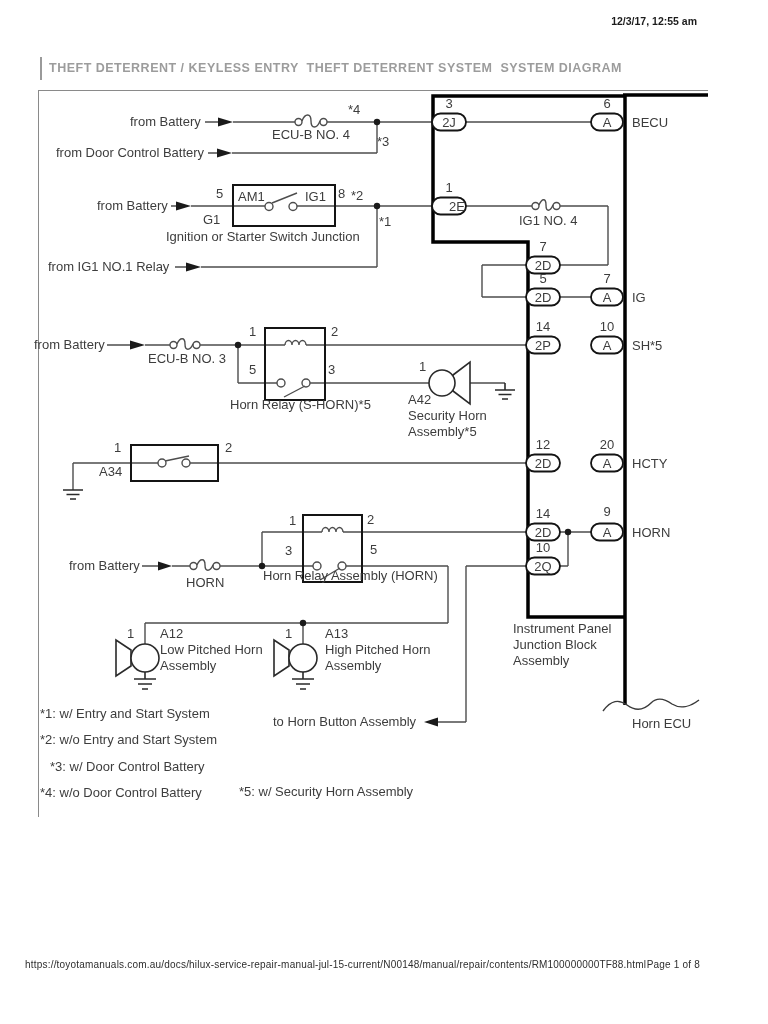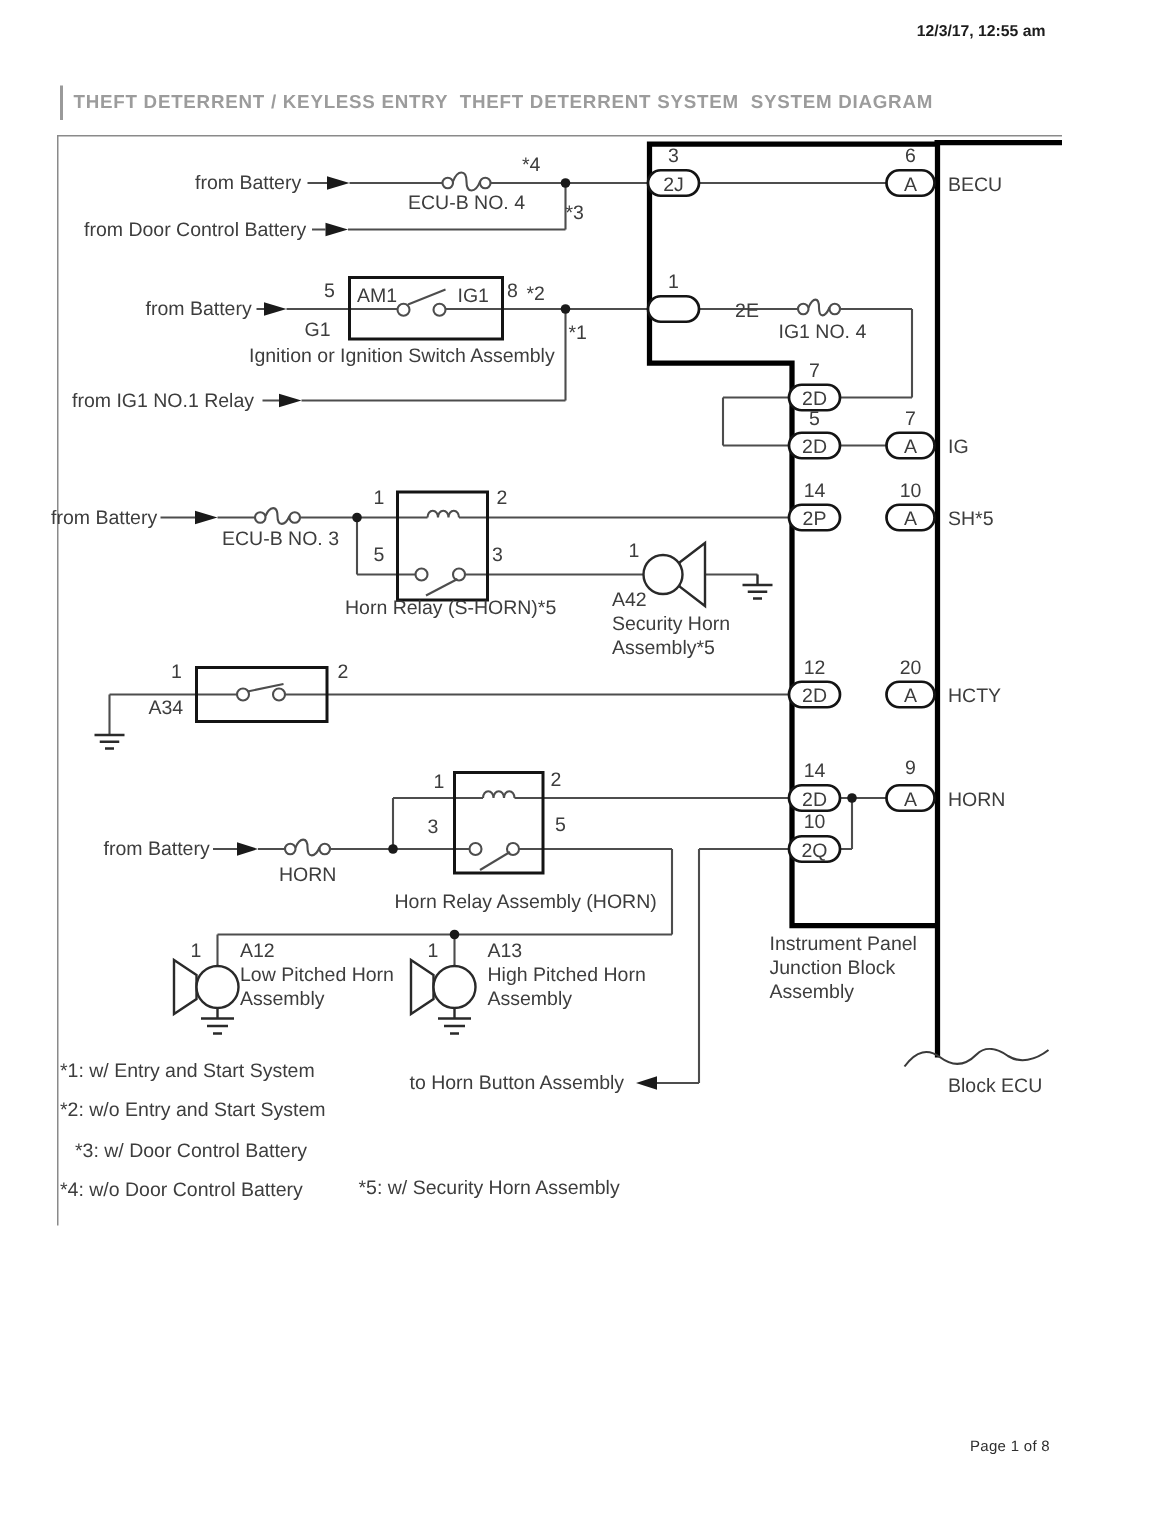--- a/index.html
+++ b/index.html
@@ -18,20 +18,21 @@
 <body>
 
 <div id="page">
 
   <span class="ts" style="right:11px;top:15px;">12/3/17, 12:55 am</span>
   <div class="tick" style="left:40px;top:57px;height:23px;"></div>
   <span class="hdr" style="left:49px;top:61px;">THEFT DETERRENT / KEYLESS ENTRY  THEFT DETERRENT SYSTEM  SYSTEM DIAGRAM</span>
   <div class="tick" style="left:729px;top:58px;height:20px;"></div>
   <div class="bline" style="left:38px;top:90px;width:705px;height:1px;"></div>
   <div class="bline" style="left:38px;top:90px;width:1px;height:727px;"></div>
+  <span class="ft" style="left:25px;top:959px;">https://toyotamanuals.com.au/docs/hilux-service-repair-manual-jul-15-current/N00148/manual/repair/contents/RM100000000TF88.html</span>
   <span class="ft" style="right:8px;top:959px;">Page 1 of 8</span>
 
   <svg width="768" height="1024" viewBox="0 0 768 1024">
 
     <g stroke="#4d4d4d" stroke-width="1.4" fill="none">
       <path d="M205 122 H218 M233 122 H295 M327 122 H432"></path>
       <path d="M208 153 H217 M232 153 H377 M377 153 V122"></path>
       <path d="M171 206 H176 M191 206 H233 M335 206 H432 M377 267 V206"></path>
       <path d="M175 267 H186 M201 267 H377"></path>
       <path d="M466 122 H591"></path>
@@ -172,31 +173,31 @@
   <span class="lb" style="left:56px;top:145px;">from Door Control Battery</span>
 
   <span class="lb" style="left:97px;top:198px;">from Battery</span>
   <span class="lb" style="left:216px;top:186px;">5</span>
   <span class="lb" style="left:238px;top:189px;">AM1</span>
   <span class="lb" style="left:305px;top:189px;">IG1</span>
   <span class="lb" style="left:338px;top:186px;">8</span>
   <span class="lb" style="left:351px;top:188px;">*2</span>
   <span class="lb" style="left:379px;top:214px;">*1</span>
   <span class="lb" style="left:203px;top:212px;">G1</span>
-  <span class="lb" style="left:166px;top:229px;">Ignition or Ignition Switch Assembly</span>
+  <span class="lb" style="left:166px;top:229px;">Ignition or Starter Switch Junction</span>
   <span class="lb" style="left:48px;top:259px;">from IG1 NO.1 Relay</span>
 
   <span class="lb ctr" style="left:432px;top:96px;width:34px;">3</span>
   <span class="lb ctr" style="left:432px;top:115px;width:34px;">2J</span>
   <span class="lb ctr" style="left:591px;top:96px;width:32px;">6</span>
   <span class="lb ctr" style="left:591px;top:115px;width:32px;">A</span>
   <span class="lb" style="left:632px;top:115px;">BECU</span>
 
   <span class="lb ctr" style="left:432px;top:180px;width:34px;">1</span>
-  <span class="lb ctr" style="left:452px;top:199px;width:34px;padding-left:29px;">2E</span>
+  <span class="lb ctr" style="left:411px;top:199px;width:34px;padding-left:29px;">2E</span>
   <span class="lb" style="left:519px;top:213px;text-align:center;">IG1 NO. 4</span>
 
   <span class="lb ctr" style="left:526px;top:239px;width:34px;">7</span>
   <span class="lb ctr" style="left:526px;top:258px;width:34px;">2D</span>
   <span class="lb ctr" style="left:526px;top:271px;width:34px;">5</span>
   <span class="lb ctr" style="left:526px;top:290px;width:34px;">2D</span>
   <span class="lb ctr" style="left:591px;top:271px;width:32px;">7</span>
   <span class="lb ctr" style="left:591px;top:290px;width:32px;">A</span>
   <span class="lb" style="left:632px;top:290px;">IG</span>
 
@@ -225,42 +226,42 @@
   <span class="lb ctr" style="left:591px;top:437px;width:32px;">20</span>
   <span class="lb ctr" style="left:591px;top:456px;width:32px;">A</span>
   <span class="lb" style="left:632px;top:456px;">HCTY</span>
 
   <span class="lb" style="left:289px;top:513px;">1</span>
   <span class="lb" style="left:367px;top:512px;">2</span>
   <span class="lb" style="left:285px;top:543px;">3</span>
   <span class="lb" style="left:370px;top:542px;">5</span>
   <span class="lb" style="left:69px;top:558px;">from Battery</span>
   <span class="lb" style="left:186px;top:575px;">HORN</span>
-  <span class="lb" style="left:263px;top:593px;">Horn Relay Assembly (HORN)</span>
+  <span class="lb" style="left:263px;top:568px;">Horn Relay Assembly (HORN)</span>
   <span class="lb ctr" style="left:526px;top:506px;width:34px;">14</span>
   <span class="lb ctr" style="left:526px;top:525px;width:34px;">2D</span>
   <span class="lb ctr" style="left:591px;top:504px;width:32px;">9</span>
   <span class="lb ctr" style="left:591px;top:525px;width:32px;">A</span>
   <span class="lb" style="left:632px;top:525px;">HORN</span>
   <span class="lb ctr" style="left:526px;top:540px;width:34px;">10</span>
   <span class="lb ctr" style="left:526px;top:559px;width:34px;">2Q</span>
 
   <span class="lb" style="left:127px;top:626px;">1</span>
   <span class="lb" style="left:160px;top:626px;">A12</span>
   <span class="lb" style="left:160px;top:642px;">Low Pitched Horn</span>
   <span class="lb" style="left:160px;top:658px;">Assembly</span>
   <span class="lb" style="left:285px;top:626px;">1</span>
   <span class="lb" style="left:325px;top:626px;">A13</span>
   <span class="lb" style="left:325px;top:642px;">High Pitched Horn</span>
   <span class="lb" style="left:325px;top:658px;">Assembly</span>
 
   <span class="lb" style="left:513px;top:621px;">Instrument Panel</span>
   <span class="lb" style="left:513px;top:637px;">Junction Block</span>
   <span class="lb" style="left:513px;top:653px;">Assembly</span>
-  <span class="lb" style="left:632px;top:716px;">Block ECU</span>
+  <span class="lb" style="left:632px;top:716px;">Horn ECU</span>
   <span class="lb" style="left:273px;top:714px;">to Horn Button Assembly</span>
 
   <span class="lb" style="left:40px;top:706px;">*1: w/ Entry and Start System</span>
   <span class="lb" style="left:40px;top:732px;">*2: w/o Entry and Start System</span>
   <span class="lb" style="left:32px;top:759px;padding-left:18px;">*3: w/ Door Control Battery</span>
   <span class="lb" style="left:40px;top:785px;">*4: w/o Door Control Battery</span>
   <span class="lb" style="left:239px;top:784px;">*5: w/ Security Horn Assembly</span>
 </div>
 
 </body></html>

